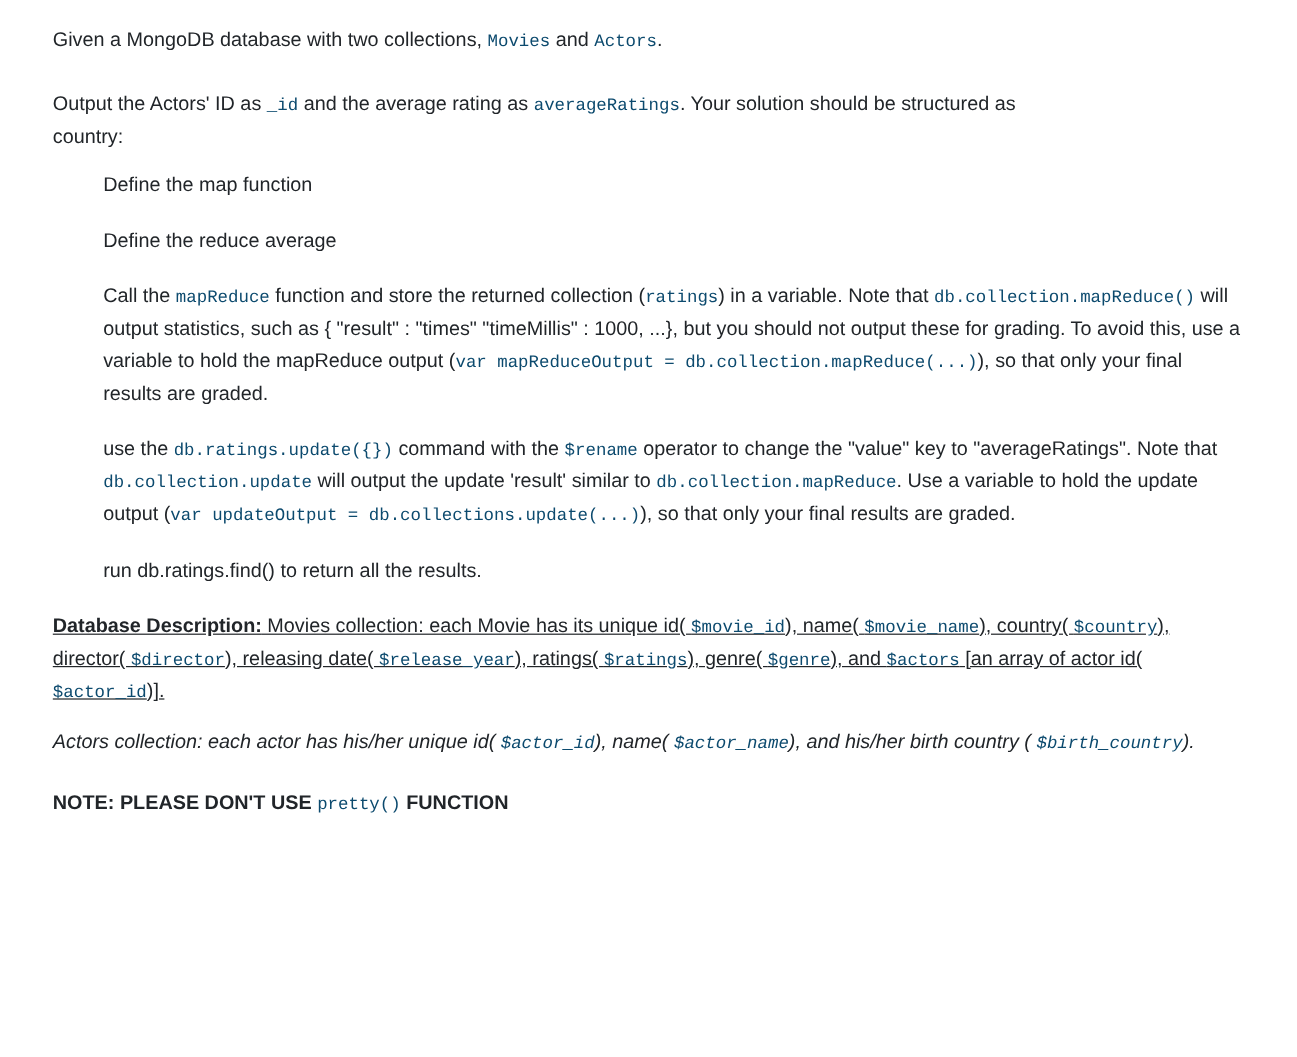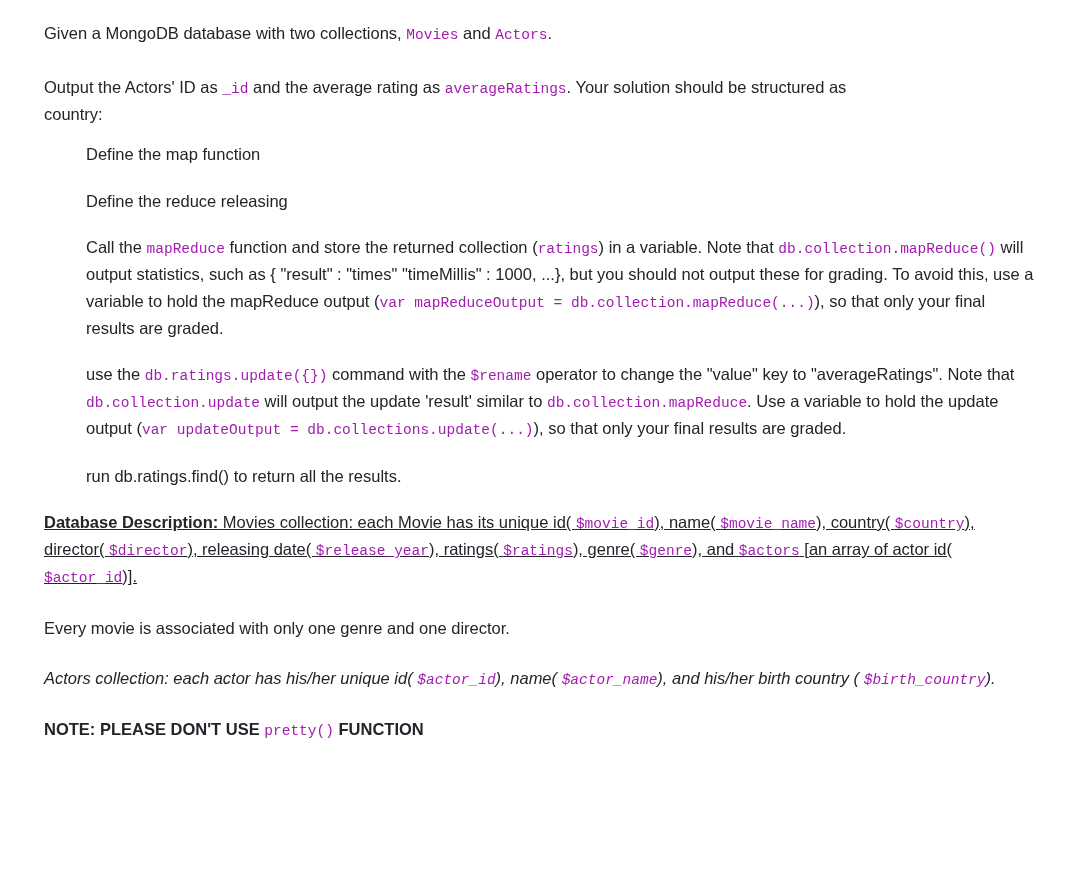--- a/index.html
+++ b/index.html
@@ -21,21 +21,21 @@
   }
   .indent-block {
     padding-left: 42px;
     margin-top: 14px;
   }
   .indent-item {
     margin-bottom: 20px;
   }
   code {
     font-family: "SFMono-Regular", Consolas, "Liberation Mono", Menlo, monospace;
-    color: #a21caf;
+    color: #0c4a6e;
     font-size: 14.5px;
   }
   strong {
     font-weight: 700;
   }
 </style>
 </head>
 <body>
 
 <div class="container">
@@ -45,40 +45,37 @@
     <br>
     <span>Output the Actors' ID as </span><code>_id</code><span> and the average rating as </span><code>averageRatings</code><span>. Your solution should be structured as</span><br>
     <span>country:</span>
   </div>
 
   <div class="indent-block">
     <div class="indent-item">
       <span>Define the map function</span>
     </div>
     <div class="indent-item">
-      <span>Define the reduce releasing</span>
+      <span>Define the reduce average</span>
     </div>
     <div class="indent-item">
       <span>Call the </span><code>mapReduce</code><span> function and store the returned collection (</span><code>ratings</code><span>) in a variable. Note that </span><code>db.collection.mapReduce()</code><span> will output statistics, such as { "result" : "times" "timeMillis" : 1000, ...}, but you should not output these for grading. To avoid this, use a variable to hold the mapReduce output (</span><code>var mapReduceOutput = db.collection.mapReduce(...)</code><span>), so that only your final results are graded.</span>
     </div>
     <div class="indent-item">
       <span>use the </span><code>db.ratings.update({})</code><span> command with the </span><code>$rename</code><span> operator to change the "value" key to "averageRatings". Note that </span><code>db.collection.update</code><span> will output the update 'result' similar to </span><code>db.collection.mapReduce</code><span>. Use a variable to hold the update output (</span><code>var updateOutput = db.collections.update(...)</code><span>), so that only your final results are graded.</span>
     </div>
     <div class="indent-item">
       <span>run db.ratings.find() to return all the results.</span>
     </div>
   </div>
 
   <div class="para-block" style="margin-top:6px;text-decoration:underline;">
     <strong>Database Description:</strong><span> Movies collection: each Movie has its unique id( </span><code>$movie_id</code><span>), name( </span><code>$movie_name</code><span>), country( </span><code>$country</code><span>), director( </span><code>$director</code><span>), releasing date( </span><code>$release_year</code><span>), ratings( </span><code>$ratings</code><span>), genre( </span><code>$genre</code><span>), and </span><code>$actors</code><span> [an array of actor id( </span><code>$actor_id</code><span>)].</span>
   </div>
 
-  <div class="para-block" style="margin-top:24px; margin-bottom:24px;">
-    <span>Every movie is associated with only one genre and one director.</span>
-  </div>
 
   <div class="para-block" style="margin-bottom:24px;font-style:italic;">
     <span>Actors collection: each actor has his/her unique id( </span><code>$actor_id</code><span>), name( </span><code>$actor_name</code><span>), and his/her birth country ( </span><code>$birth_country</code><span>).</span>
   </div>
 
   <div class="para-block">
     <strong>NOTE: PLEASE DON'T USE </strong><code>pretty()</code><strong> FUNCTION</strong>
   </div>
 
 </div>

